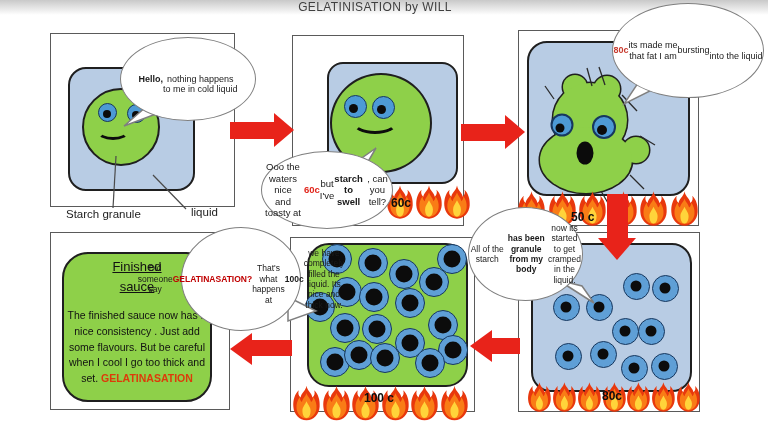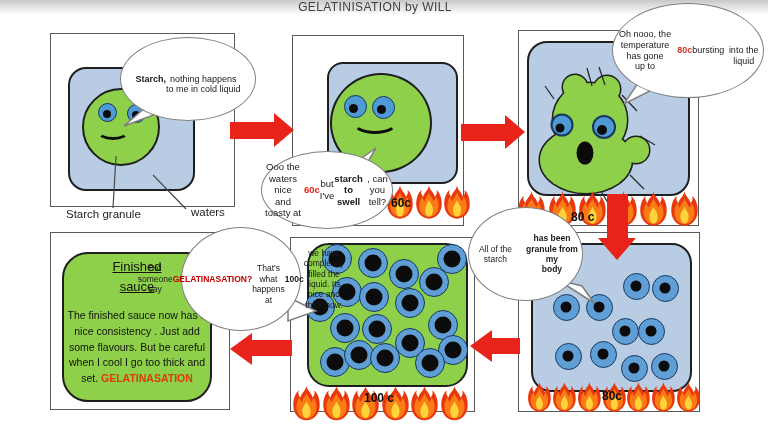--- a/index.html
+++ b/index.html
@@ -227,21 +227,21 @@
         <use href="#flame"></use>
       </svg>
       <svg width="29" height="40" viewBox="0 0 32 40">
         <use href="#flame"></use>
       </svg>
       <svg width="29" height="40" viewBox="0 0 32 40">
         <use href="#flame"></use>
       </svg>
     </div>
   <div class="flame-label" style="left:391px;top:196px;">60c</div>
-  <div class="flame-label" style="left:571px;top:210px;">80 c</div>
+  <div class="flame-label" style="left:571px;top:210px;">50 c</div>
   <div class="flame-label" style="left:602px;top:389px;">80c</div>
   <div class="flame-label" style="left:364px;top:391px;">100 c</div>
 
   <div class="bar" style="left:230px;top:122px;width:44px;height:17px;"></div>
   <div class="head r" style="left:274px;top:113px;"></div>
   <div class="bar" style="left:461px;top:124px;width:44px;height:17px;"></div>
   <div class="head r" style="left:505px;top:115px;"></div>
   <div class="bar" style="left:607px;top:194px;width:21px;height:44px;"></div>
   <div class="head d" style="left:598px;top:238px;"></div>
   <div class="head l" style="left:470px;top:330px;"></div>
@@ -259,53 +259,55 @@
       <line x1="587" y1="68" x2="592" y2="86"></line>
       <line x1="599" y1="67" x2="605" y2="85"></line>
       <line x1="622" y1="95" x2="637" y2="111"></line>
       <line x1="640" y1="136" x2="655" y2="145"></line>
       <line x1="630" y1="175" x2="644" y2="189"></line>
       <line x1="601" y1="191" x2="608" y2="203"></line>
     </g>
   </svg>
 
   <div class="p1label" style="left:66px;top:208px;">Starch granule</div>
-  <div class="p1label" style="left:191px;top:206px;">waters</div>
+  <div class="p1label" style="left:191px;top:206px;">liquid</div>
 
   <svg class="tail" style="left:122px;top:98px;" width="52" height="30">
       <path d="M32,2 L50,10 L2,28 Z" fill="#fff" stroke="#7f7f7f" stroke-width="1.5"></path>
     </svg>
   <svg class="tail" style="left:336px;top:146px;" width="42" height="28">
       <path d="M6,26 L26,26 L40,2 Z" fill="#fff" stroke="#7f7f7f" stroke-width="1.5"></path>
     </svg>
   <svg class="tail" style="left:622px;top:72px;" width="50" height="34">
       <path d="M22,2 L48,9 L2,32 Z" fill="#fff" stroke="#7f7f7f" stroke-width="1.5"></path>
     </svg>
   <svg class="tail" style="left:552px;top:278px;" width="44" height="27">
       <path d="M6,2 L30,8 L42,25 Z" fill="#fff" stroke="#7f7f7f" stroke-width="1.5"></path>
     </svg>
   <svg class="tail" style="left:284px;top:294px;" width="34" height="30">
       <path d="M4,3 L4,27 L32,17 Z" fill="#fff" stroke="#7f7f7f" stroke-width="1.5"></path>
     </svg>
 
-  <div class="bubble" style="left:120px;top:37px;width:134px;height:82px;font-size:9px;"><span style="font-weight: bold;">Starch,</span><span>
+  <div class="bubble" style="left:120px;top:37px;width:134px;height:82px;font-size:9px;"><span style="font-weight: bold;">Hello,</span><span>
 nothing happens
 to me in cold liquid</span></div>
   <div class="bubble" style="left:261px;top:151px;width:130px;height:76px;font-size:9.5px;"><span>Ooo the waters nice
 and toasty at </span><span style="font-weight: bold; color: rgb(225, 37, 27);">60c</span><span> but
 I've </span><span style="font-weight: bold;">starch to
 swell</span><span>, can you tell?</span></div>
-  <div class="bubble" style="left:612px;top:3px;width:150px;height:93px;font-size:9px;"><span>Oh nooo, the
-temperature has gone
-up to </span><span style="font-weight: bold; color: rgb(199, 58, 46);">80c</span><span style="font-weight: normal;">bursting</span><span>
+  <div class="bubble" style="left:612px;top:3px;width:150px;height:93px;font-size:9px;"><span style="font-weight: bold; color: rgb(199, 58, 46);">80c</span><span> its made me
+that fat I am </span><span style="font-weight: normal;">bursting</span><span>
 into the liquid</span></div>
   <div class="bubble" style="left:468px;top:207px;width:113px;height:92px;font-size:8.5px;"><span>All of the starch
 </span><span style="font-weight: bold;">has been
 granule from my
-body</span></div>
+body</span><span> now its
+started to get
+cramped in the
+liquid.</span></div>
   <div class="bubble" style="left:181px;top:227px;width:118px;height:102px;font-size:8.5px;"><span>Did someone say
 </span><span style="font-weight: bold; color: rgb(192, 0, 0);">GELATINASATION?</span><span>
 That's what happens
 at </span><span style="font-weight: bold;">100c</span><span> we have
 completely filled the
 liquid. Its nice and
 thick now.</span></div>
 
 </div>
 

